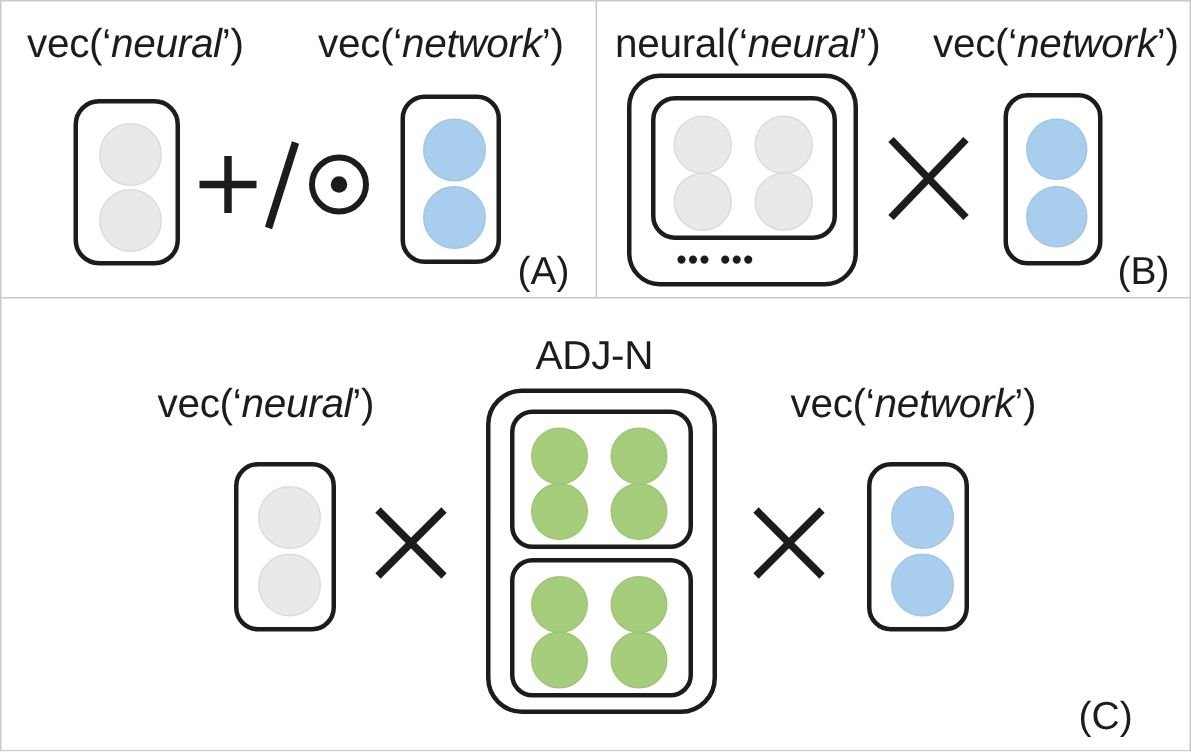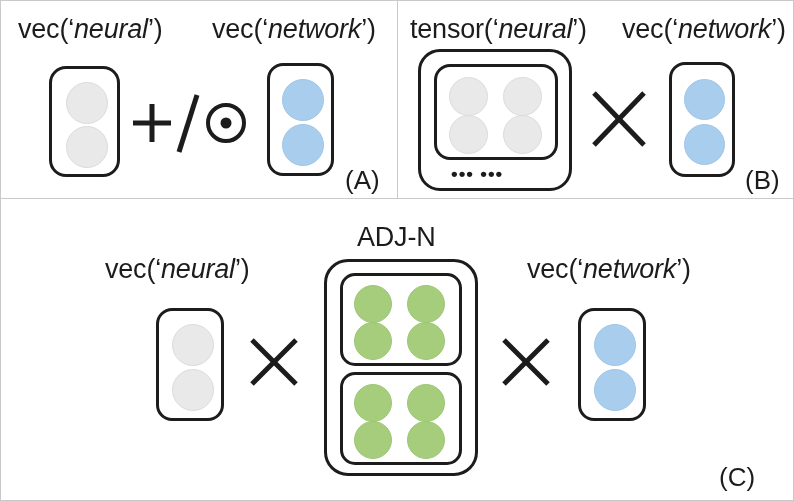--- a/index.html
+++ b/index.html
@@ -136,21 +136,21 @@
       <div class="dot dot-blue" style="left:12px; top:13px; width:42px; height:42px;"></div>
       <div class="dot dot-blue" style="left:12px; top:58px; width:42px; height:42px;"></div>
     </div>
 
     <div class="cap" style="left:345px; top:167px; font-size:26px;">(A)</div>
   </div>
 
   <div>
 
     <div class="label" style="left:410px; top:16px; font-size:27px;">
-      <span>tensor(‘</span><i>neural</i><span>’)</span>
+      <span>neural(‘</span><i>neural</i><span>’)</span>
     </div>
 
     <div class="label" style="left:622px; top:16px; font-size:27px;">
       <span>vec(‘</span><i>network</i><span>’)</span>
     </div>
 
     <div class="box-outer" style="left:418px; top:49px; width:154px; height:142px; border-radius:22px;">
 
       <div class="box-inner" style="left:13px; top:12px; width:124px; height:96px; border-radius:16px;">
         <div class="dot dot-grey" style="left:12px; top:10px; width:39px; height:39px;"></div>

